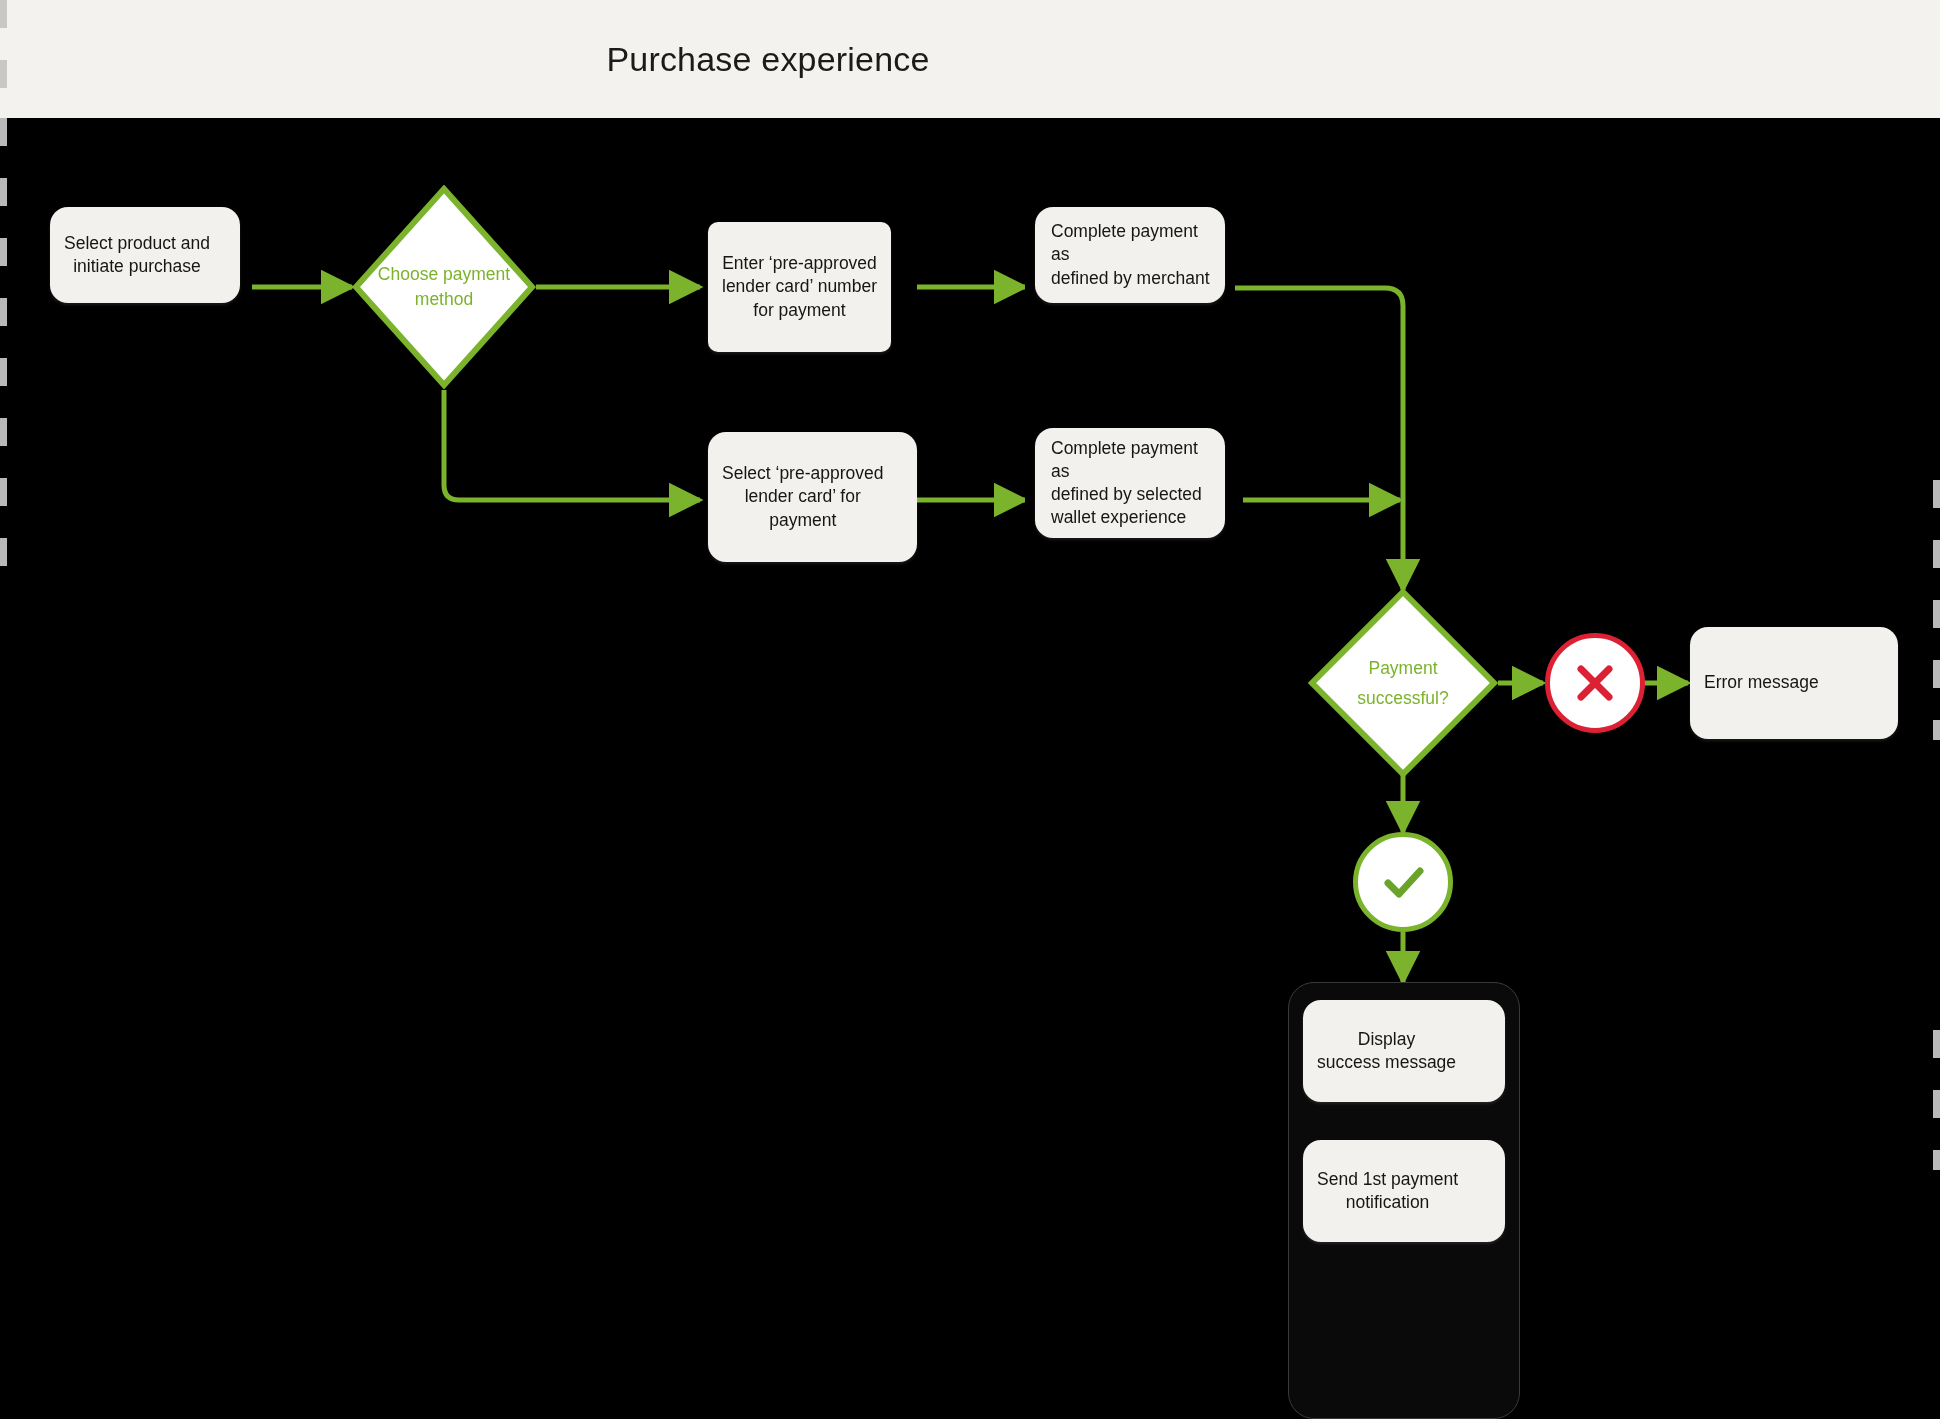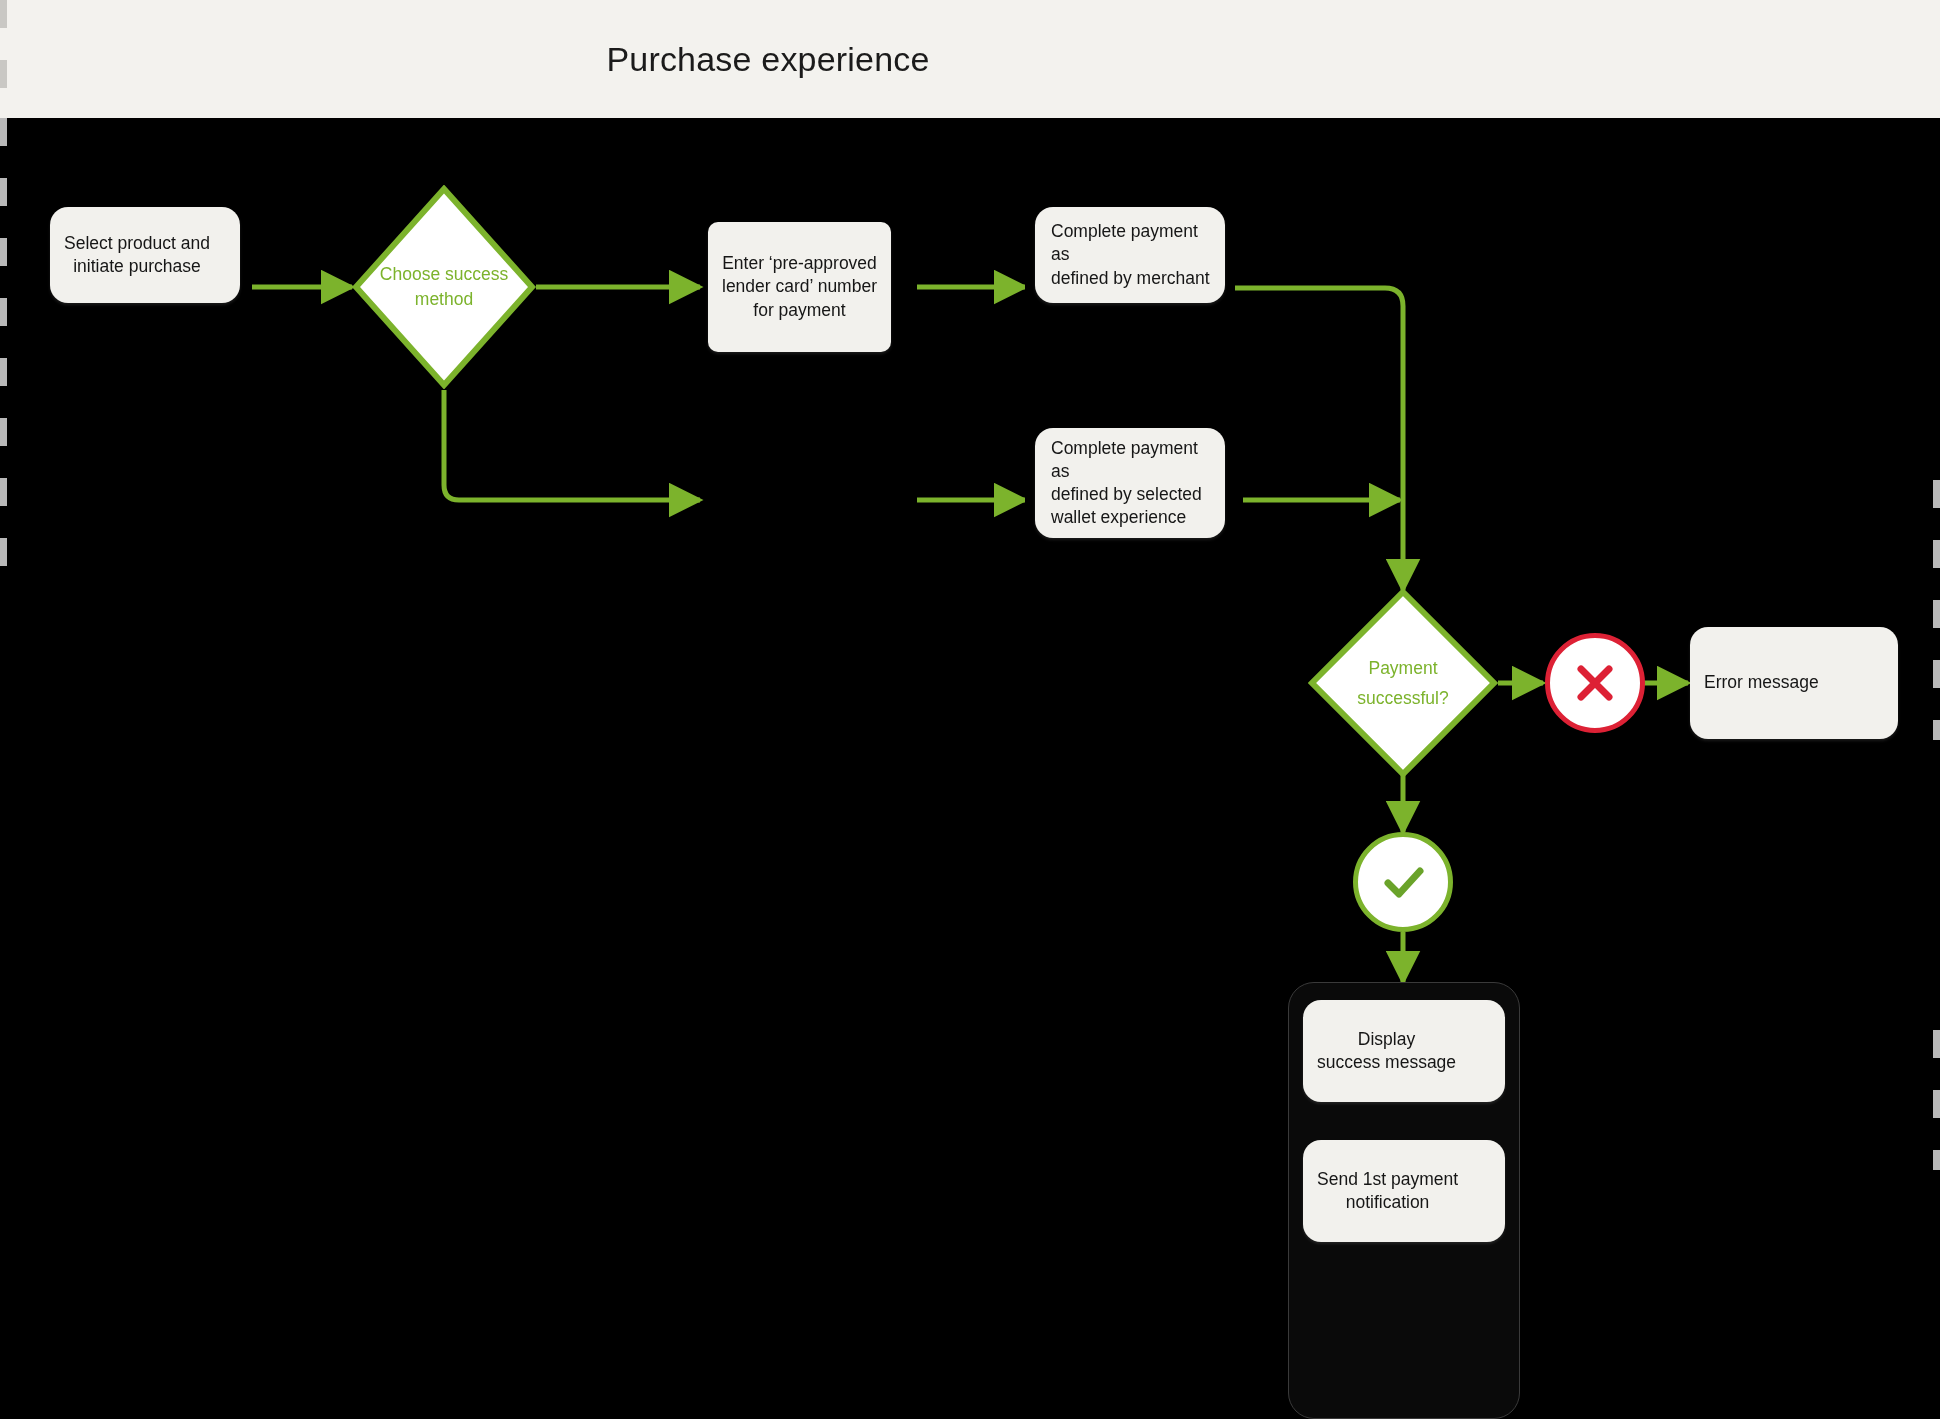--- a/index.html
+++ b/index.html
@@ -201,41 +201,48 @@
       <div>Select product and</div>
       <div>initiate purchase</div>
     </div>
   </div>
 
   <div class="diamond" style="left:352px;top:185px;width:184px;height:204px;">
     <svg class="dshape" viewBox="0 0 184 204" preserveAspectRatio="none">
       <polygon points="92,4 180,102 92,200 4,102" fill="#ffffff" stroke="#7cb32c" stroke-width="6"></polygon>
     </svg>
     <div class="dlabel">
-      <div>Choose success</div>
+      <div>Choose payment</div>
       <div>method</div>
     </div>
   </div>
 
   <div class="node" style="left:708px;top:222px;width:183px;height:130px;border-radius:10px;">
     <div>
       <div>Enter ‘pre-approved</div>
       <div>lender card’ number</div>
       <div>for payment</div>
     </div>
   </div>
 
   <div class="stack-wrap" style="left:1025px;top:196px;width:210px;height:182px;"></div>
   <div class="node stack left-text" style="left:1035px;top:207px;width:190px;height:96px;padding-left:16px;">
     <div>
       <div>Complete payment as</div>
       <div>defined by merchant</div>
     </div>
   </div>
 
+  <div class="node" style="left:708px;top:432px;width:209px;height:130px;">
+    <div>
+      <div>Select ‘pre-approved</div>
+      <div>lender card’ for</div>
+      <div>payment</div>
+    </div>
+  </div>
 
   <div class="stack-wrap" style="left:1025px;top:417px;width:210px;height:190px;"></div>
   <div class="node stack left-text" style="left:1035px;top:428px;width:190px;height:110px;padding-left:16px;">
     <div>
       <div>Complete payment as</div>
       <div>defined by selected</div>
       <div>wallet experience</div>
     </div>
   </div>
 

